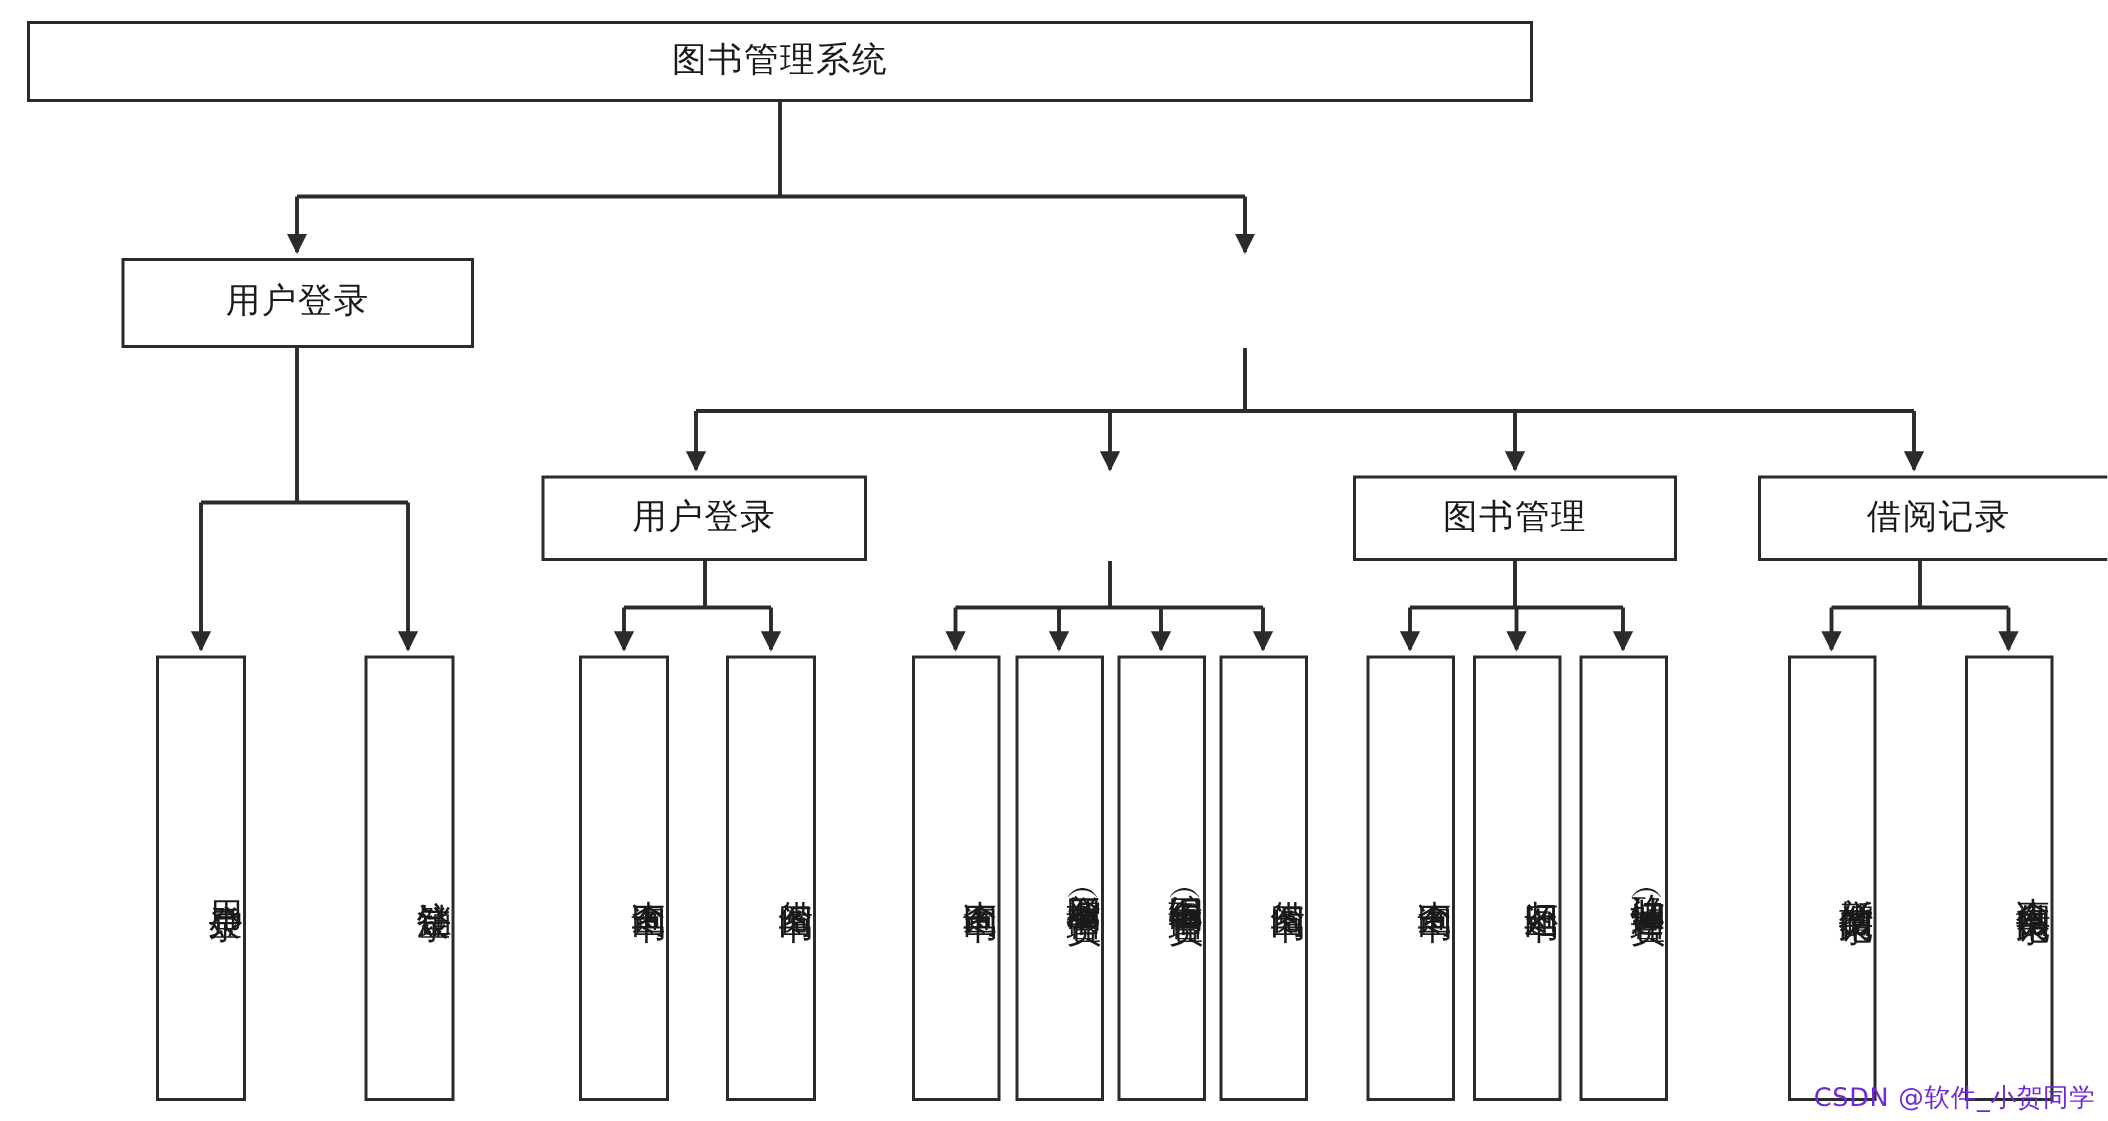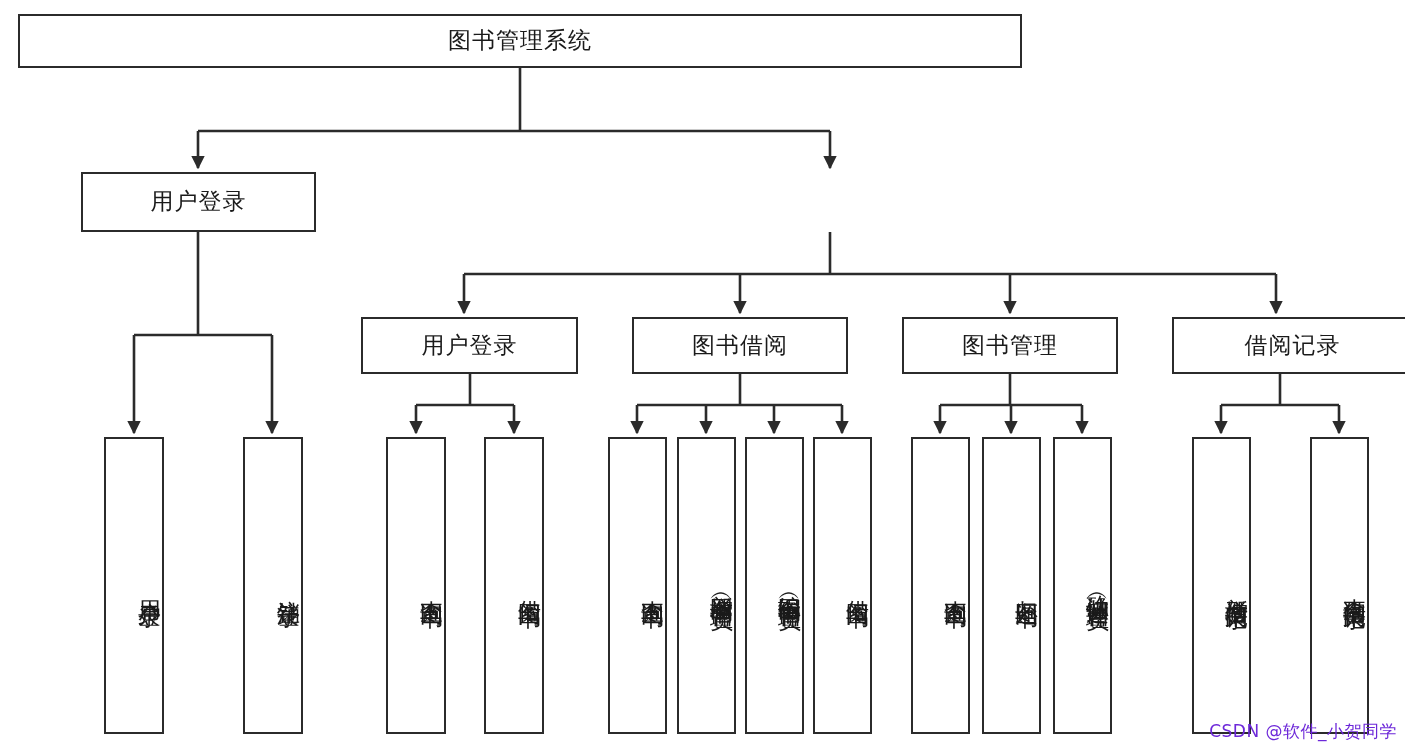--- a/index.html
+++ b/index.html
@@ -130,23 +130,20 @@
     <span class="nodelabel">图书管理系统</span>
   </div>
 
   <div class="node horizontal" id="node-user-login" style="left: 81px; top: 172px; width: 235px; height: 60px; border-color: rgb(43, 43, 43); background: rgb(255, 255, 255); color: rgb(26, 26, 26);">
     <span class="nodelabel">用户登录</span>
   </div>
 
   <div class="node horizontal" id="node-new-book-recommend" style="left: 361px; top: 317px; width: 217px; height: 57px; border-color: rgb(43, 43, 43); background: rgb(255, 255, 255); color: rgb(26, 26, 26);">
     <span class="nodelabel">用户登录</span>
   </div>
-  <div class="node horizontal" id="node-book-borrow" style="left: 632px; top: 317px; width: 216px; height: 57px; border-color: rgb(43, 43, 43); background: rgb(255, 255, 255); color: rgb(26, 26, 26);">
-    <span class="nodelabel">图书借阅</span>
-  </div>
   <div class="node horizontal" id="node-current-borrow" style="left: 902px; top: 317px; width: 216px; height: 57px; border-color: rgb(43, 43, 43); background: rgb(255, 255, 255); color: rgb(26, 26, 26);">
     <span class="nodelabel">图书管理</span>
   </div>
   <div class="node horizontal" id="node-borrow-record" style="left: 1172px; top: 317px; width: 241px; height: 57px; border-color: rgb(43, 43, 43); background: rgb(255, 255, 255); color: rgb(26, 26, 26);">
     <span class="nodelabel">借阅记录</span>
   </div>
 
   <div class="node vertical" id="node-leaf-user-login" style="left: 104px; top: 437px; width: 60px; height: 297px; border-color: rgb(43, 43, 43); background: rgb(255, 255, 255); color: rgb(26, 26, 26);">
     <span class="nodelabel">用户登录</span>
   </div>

